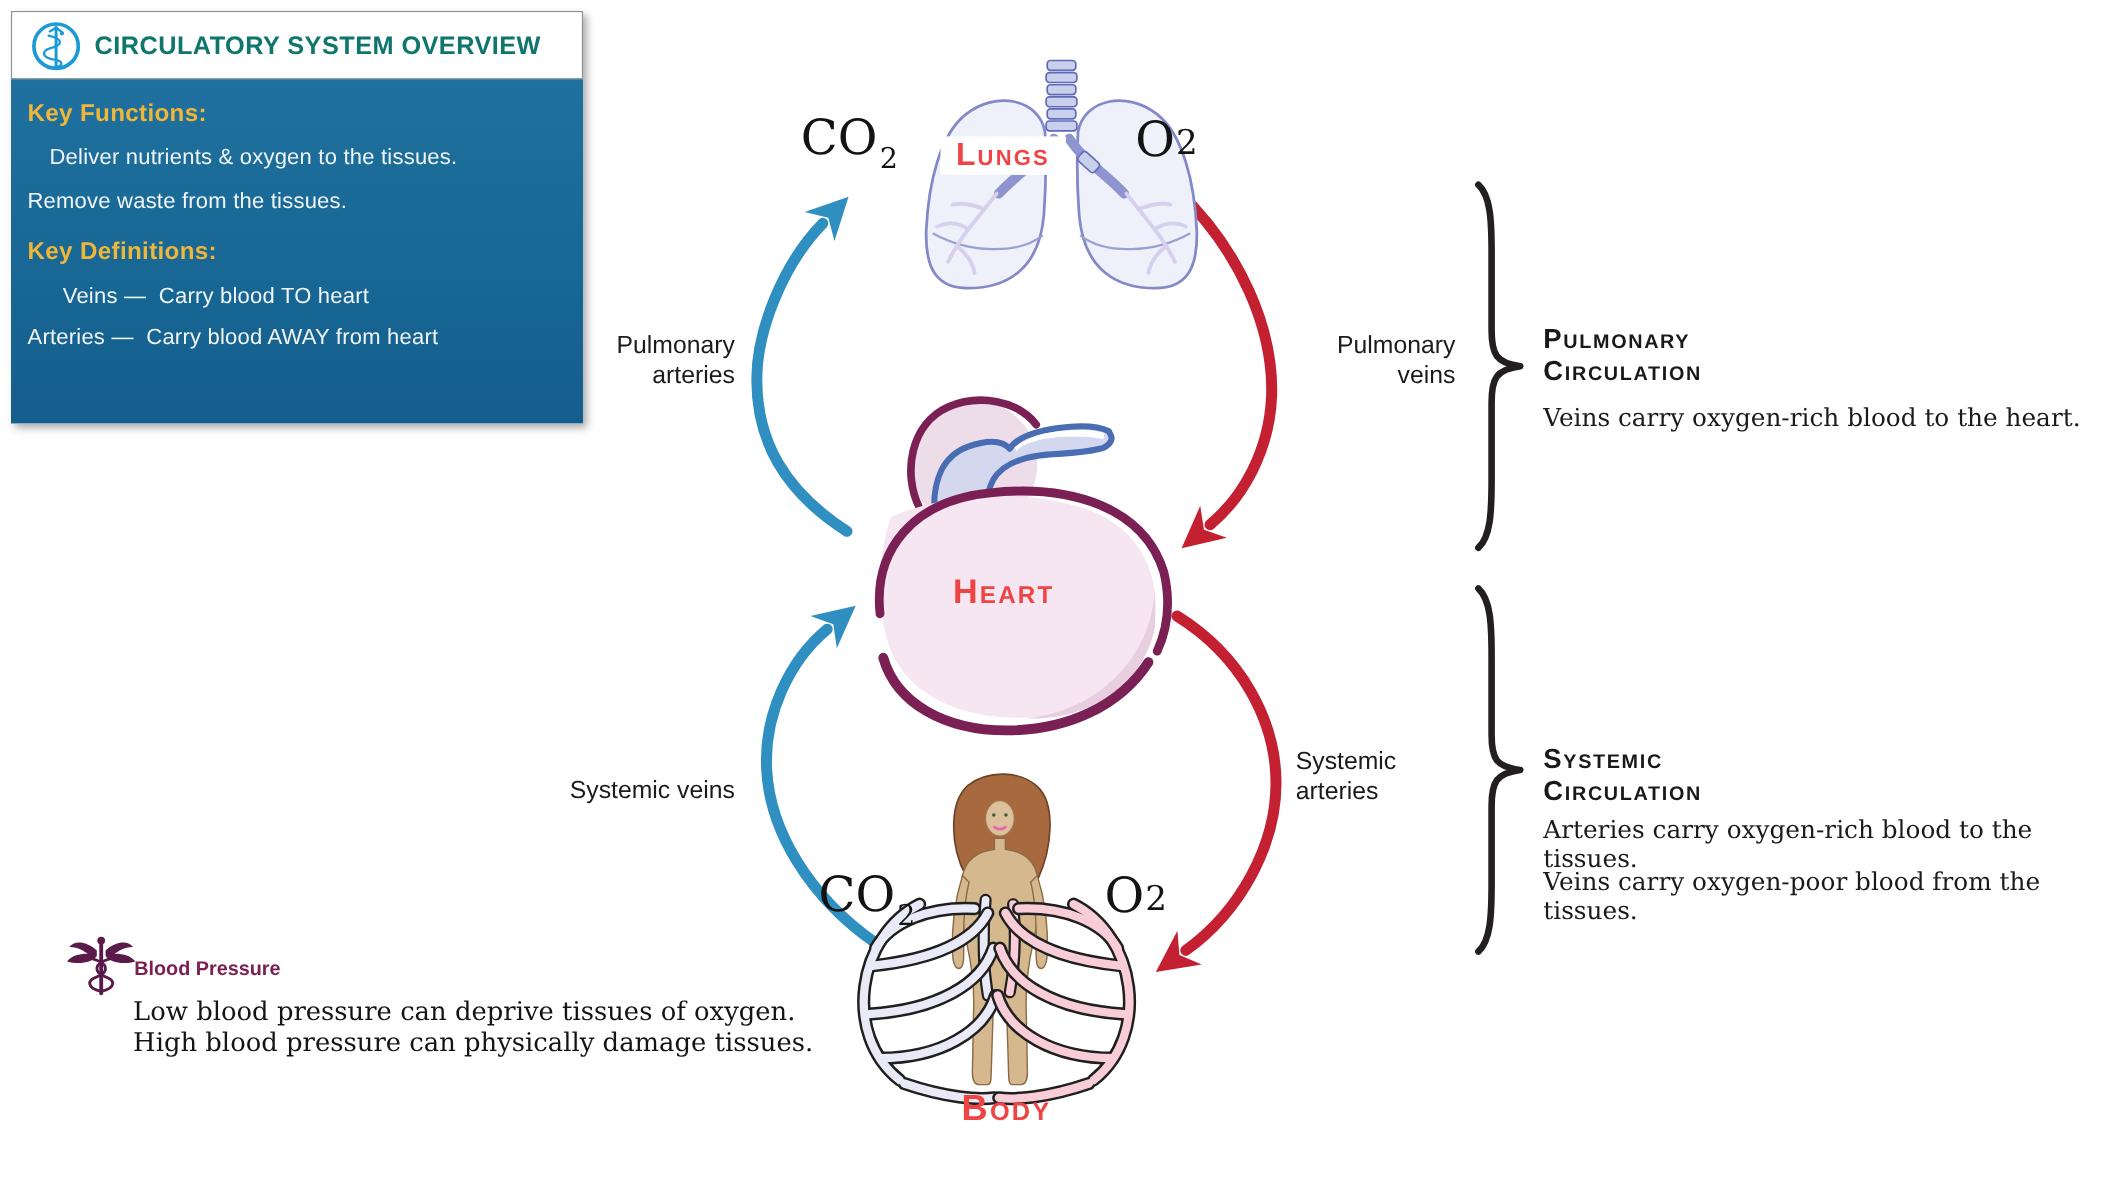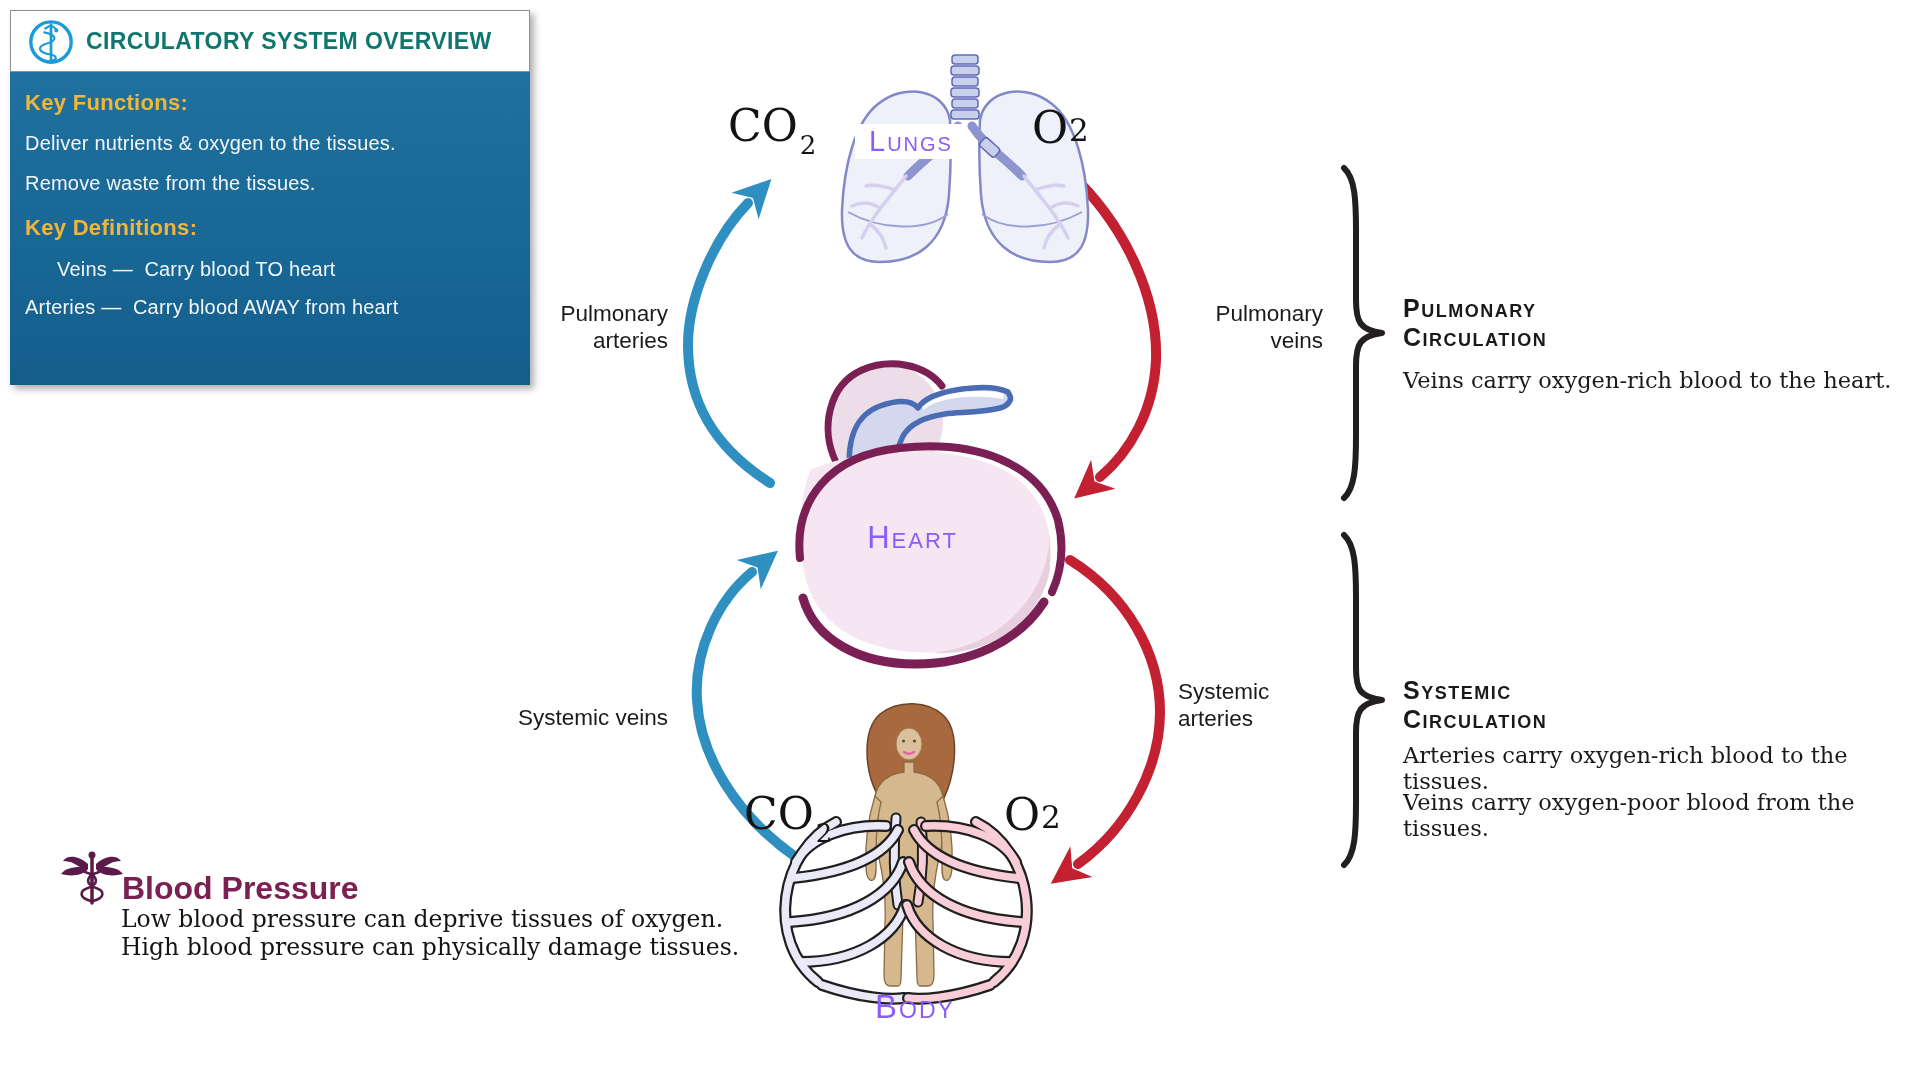--- a/index.html
+++ b/index.html
@@ -18,26 +18,26 @@
   .hdr-icon{position:absolute;left:15px;top:6px;width:50px;height:50px;}
   .hdr-title{
     margin-left:75px;font-size:23px;font-weight:bold;color:#0f766e;letter-spacing:.4px;
   }
   .bluebox{
     position:relative;background:linear-gradient(180deg,#20719f 0%,#186795 55%,#145e8c 100%);
     height:313px;box-sizing:border-box;padding:18px 14px 0 15px;
   }
   .gold-heading{font-size:22px;font-weight:600;color:#f0b63a;letter-spacing:.3px;}
   .panel-line{font-size:20px;color:#f3f6f9;letter-spacing:.2px;white-space:pre;}
-  .fn1{margin-top:16px;} .fn2{margin-top:17px;}
+  .fn1{margin-top:16px;margin-left:20px;} .fn2{margin-top:17px;}
   .defs-h{margin-top:20px;} .df1{margin-top:17px;margin-left:32px;} .df2{margin-top:15px;}
 
   
   .organ-label{
-    position:absolute;font-variant:small-caps;font-weight:400;color:#8b5cf6;
+    position:absolute;font-variant:small-caps;font-weight:700;color:#ef4444;
     letter-spacing:2px;text-align:center;
   }
   .lungs-lab{left:855px;top:124px;background:#ffffff;padding:1px 14px;font-size:29px;}
   .heart-lab{left:845px;top:520px;width:135px;font-size:31px;}
   .body-lab{left:850px;top:988px;width:130px;font-size:33px;}
 
   .gas{position:absolute;font-family:"DejaVu Serif",serif;color:#131313;font-size:44px;}
   .gas .sub{font-size:26px;position:relative;top:13px;left:2px;}
   .gas .base2{font-size:31px;position:relative;top:-2px;left:1px;}
 
@@ -54,21 +54,21 @@
     font-size:25px;line-height:29px;letter-spacing:1.5px;color:#191919;
   }
   .ct-pulmonary{top:294px;} .ct-systemic{top:676px;}
   .serif-line{
     position:absolute;left:1403px;font-family:"DejaVu Serif",serif;font-size:22.5px;color:#1a1a1a;
   }
   .pl1{top:367px;} .pl2{top:415px;} .sl1{top:742px;} .sl2{top:789px;}
 
   
   .bp-heading{
-    position:absolute;left:122px;top:870px;font-size:32px;font-weight:600;color:#7b2050;text-align:center;
+    position:absolute;left:122px;top:870px;font-size:18px;font-weight:600;color:#7b2050;text-align:center;
   }
   .bp-line{position:absolute;left:121px;font-family:"DejaVu Serif",serif;font-size:23.5px;color:#141414;}
   .bp1{top:905px;} .bp2{top:933px;}
 </style>
 </head>
 <body>
 
 <div id="stage">
 
   <svg id="artwork" viewBox="0 0 1920 1080" xmlns="http://www.w3.org/2000/svg">

